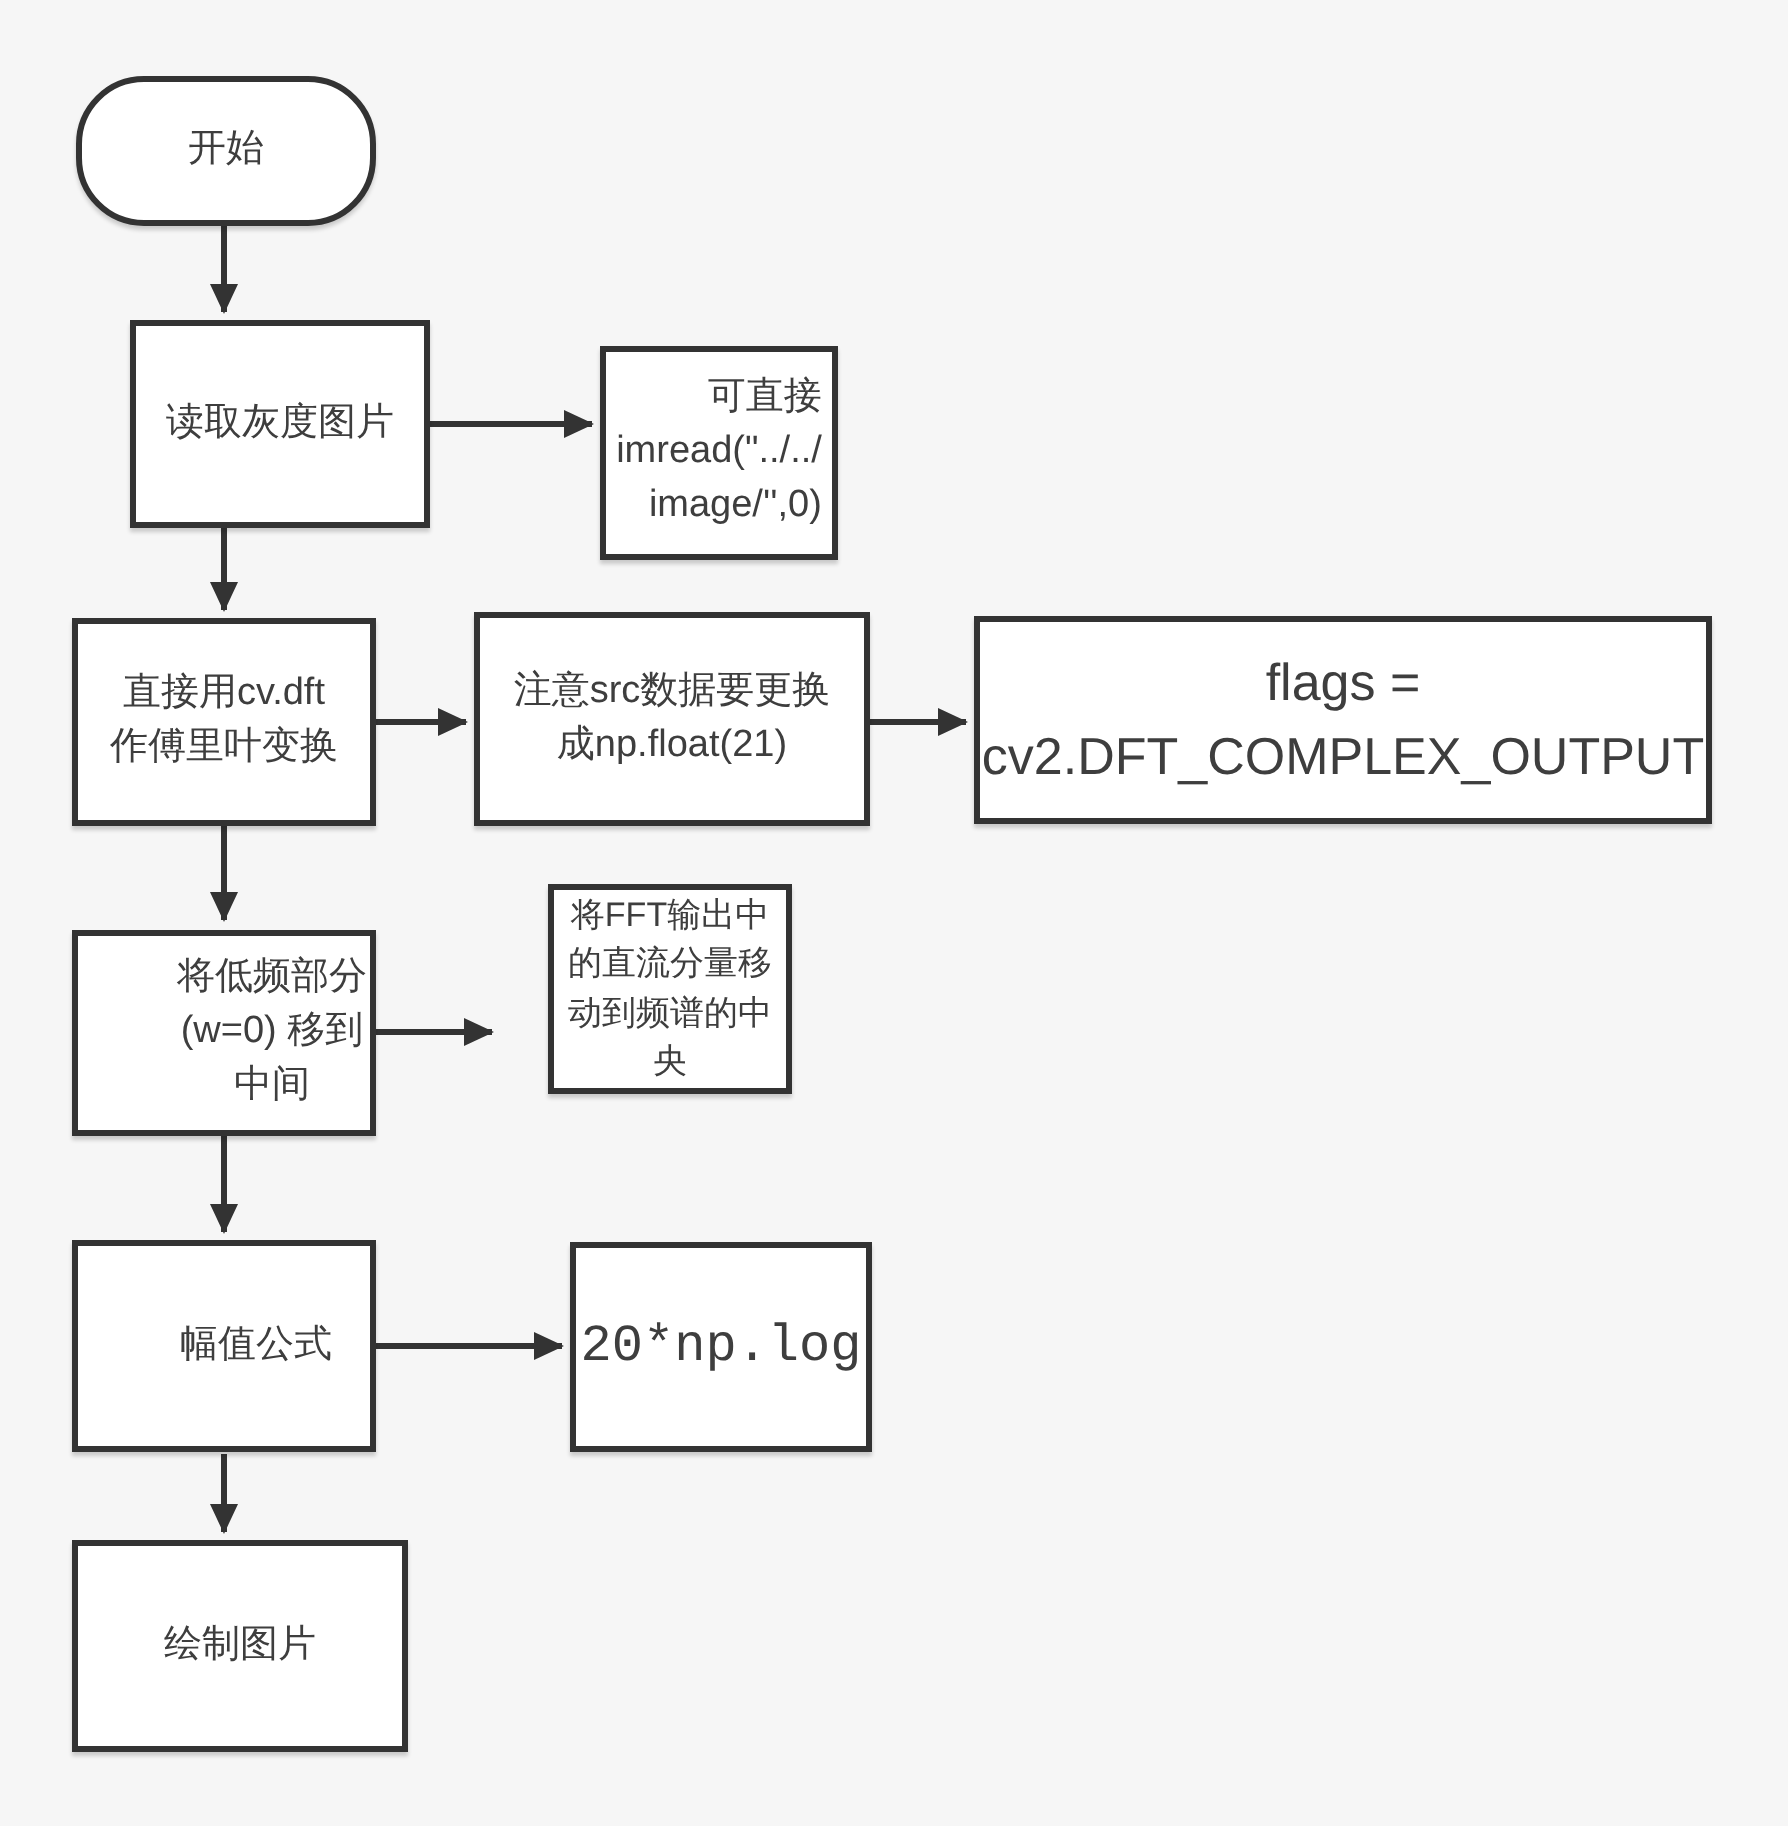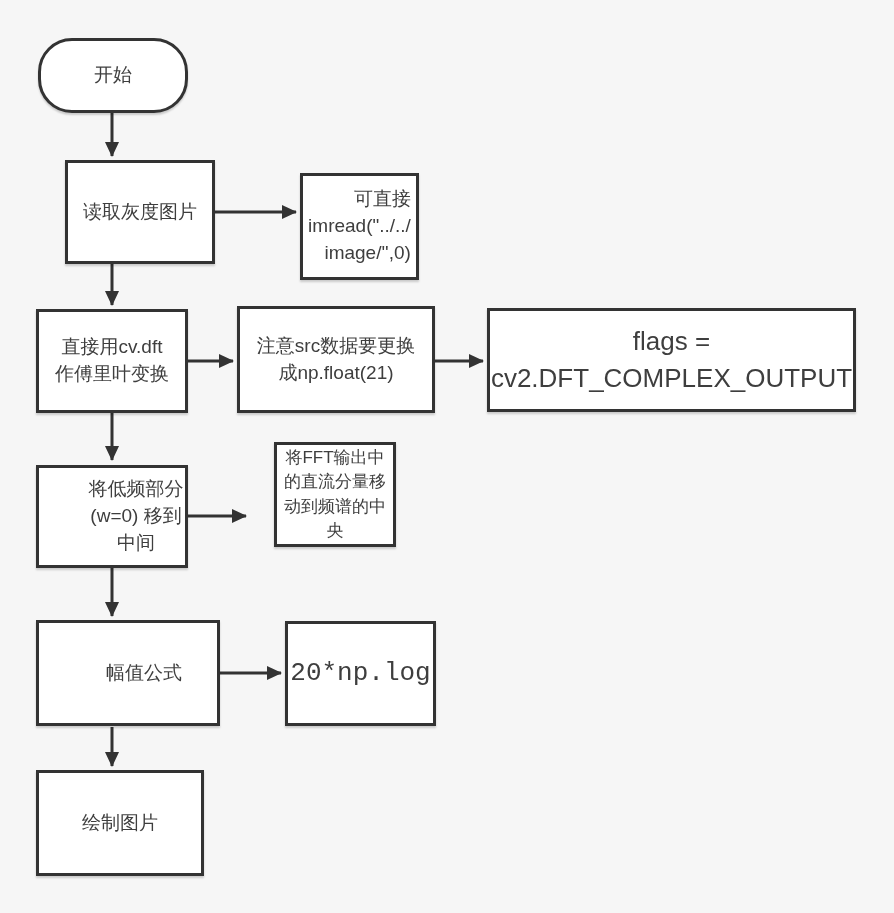--- a/index.html
+++ b/index.html
@@ -38,21 +38,21 @@
 
   
   #n-start     { left: 38px;  top: 38px;  width: 150px; height: 75px; }
   #n-read      { left: 36px;  top: 160px; width: 150px; height: 104px; margin-left: 29px; }
   #n-imread    { left: 300px; top: 173px; width: 119px; height: 107px; text-align: right; }
   #n-dft       { left: 36px;  top: 309px; width: 152px; height: 104px; }
   #n-src       { left: 237px; top: 306px; width: 198px; height: 107px; }
   #n-flags     { left: 487px; top: 308px; width: 369px; height: 104px; }
   #n-shift     { left: 36px;  top: 465px; width: 152px; height: 103px; padding-left: 48px; }
   #n-fft       { left: 250px; top: 442px; width: 122px; height: 105px; margin-left: 24px; }
-  #n-magnitude { left: 36px;  top: 620px; width: 184px; height: 106px; padding-left: 32px; }
+  #n-magnitude { left: 36px;  top: 620px; width: 152px; height: 106px; padding-left: 32px; }
   #n-log       { left: 285px; top: 621px; width: 151px; height: 105px; font-family: Liberation Mono, monospace; }
   #n-draw      { left: 36px;  top: 770px; width: 168px; height: 106px; }
 </style>
 </head>
 <body>
 
 <div class="canvas">
 
   <svg class="edges" width="894" height="913" viewBox="0 0 894 913" xmlns="http://www.w3.org/2000/svg">
     <defs>

